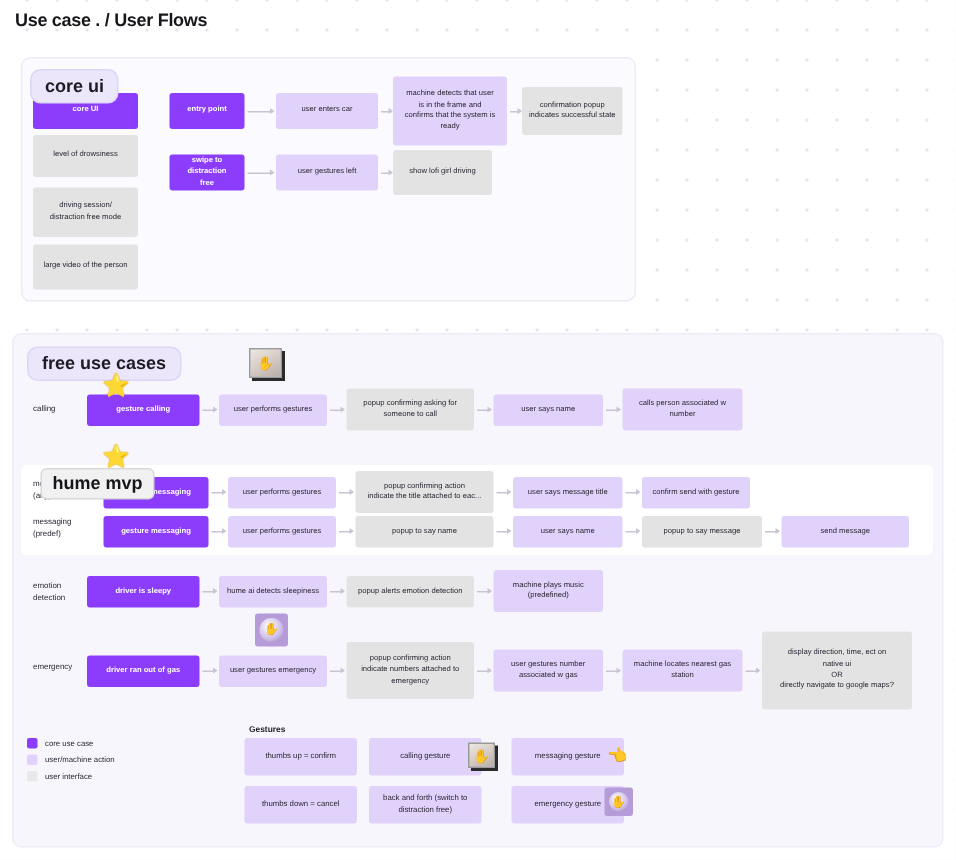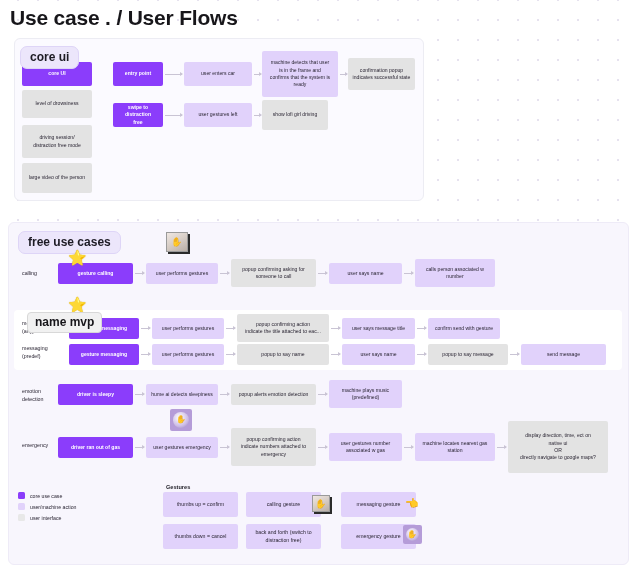--- a/index.html
+++ b/index.html
@@ -15,21 +15,21 @@
   .dots {
     position: absolute; inset: 0;
     background-image: radial-gradient(#e6e2ef 1px, transparent 1.1px);
     background-size: 20px 20px;
     background-position: 8px 10px;
     pointer-events: none;
   }
 
   .title {
     position: absolute; left: 10px; top: 6px;
-    font-size: 21px; font-weight: bold; color: #17161a;
+    font-size: 12px; font-weight: bold; color: #17161a;
     letter-spacing: -0.2px; z-index: 5;
   }
 
   
   .frame-coreui {
     position: absolute; left: 14px; top: 38px; width: 410px; height: 163px;
     background: #fbfaff; border: 1px solid #ececf3; border-radius: 6px;
   }
   .frame-usecases {
     position: absolute; left: 8px; top: 222px; width: 621px; height: 343px;
@@ -186,21 +186,21 @@
   <div class="node n-action" style="left:146px; top:263px; width:72px; height:21px;">user performs gestures</div>
   <div class="arrow" style="left:220px; top:273px; width:9px;"></div>
   <div class="node n-ui" style="left:231px; top:259px; width:85px; height:28px;">popup confirming asking for
 someone to call</div>
   <div class="arrow" style="left:318px; top:273px; width:9px;"></div>
   <div class="node n-action" style="left:329px; top:263px; width:73px; height:21px;">user says name</div>
   <div class="arrow" style="left:404px; top:273px; width:9px;"></div>
   <div class="node n-action" style="left:415px; top:259px; width:80px; height:28px;">calls person associated w
 number</div>
 
-  <div class="tooltip-postmvp">name mvp</div>
+  <div class="tooltip-postmvp">hume mvp</div>
 
   <div class="rowlabel" style="left:22px; top:320px;">messaging
 (any)</div>
   <div class="node n-core" style="left:69px;  top:318px; width:70px; height:21px;">gesture messaging</div>
   <div class="arrow" style="left:141px; top:328px; width:9px;"></div>
   <div class="node n-action" style="left:152px; top:318px; width:72px; height:21px;">user performs gestures</div>
   <div class="arrow" style="left:226px; top:328px; width:9px;"></div>
   <div class="node n-ui" style="left:237px; top:314px; width:92px; height:28px;">popup confirming action
 indicate the title attached to eac...</div>
   <div class="arrow" style="left:331px; top:328px; width:9px;"></div>

